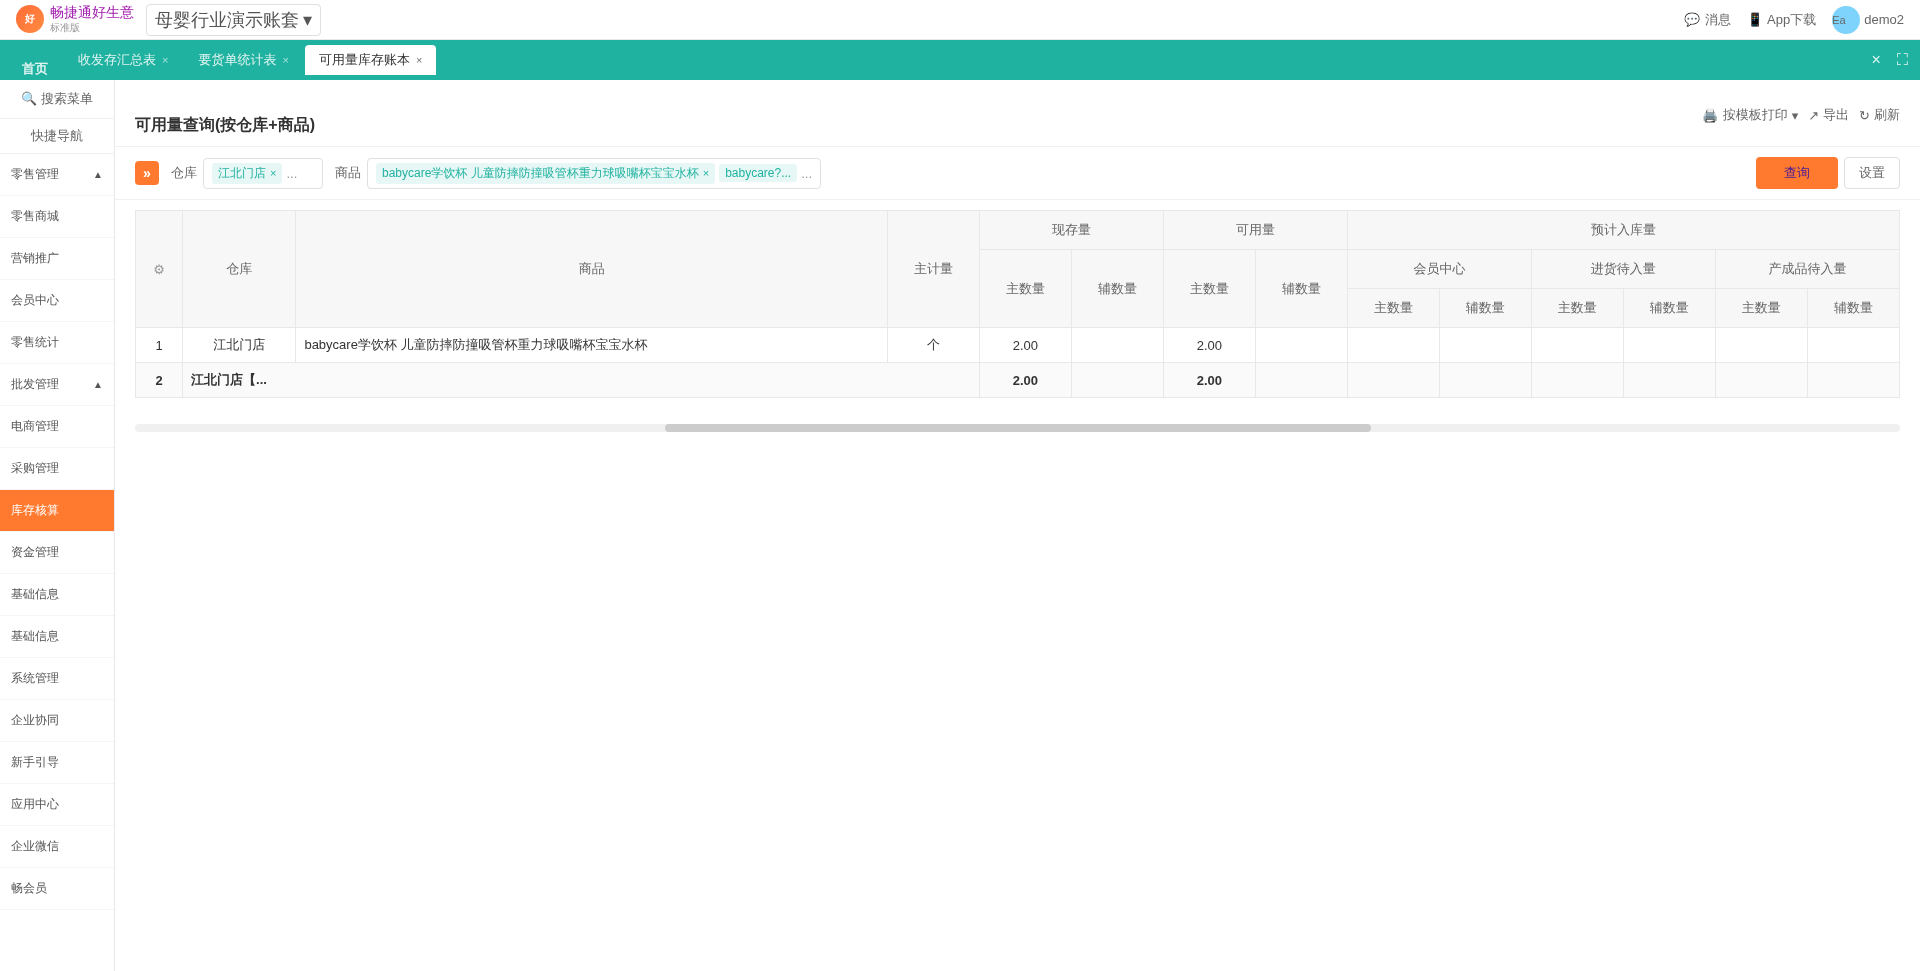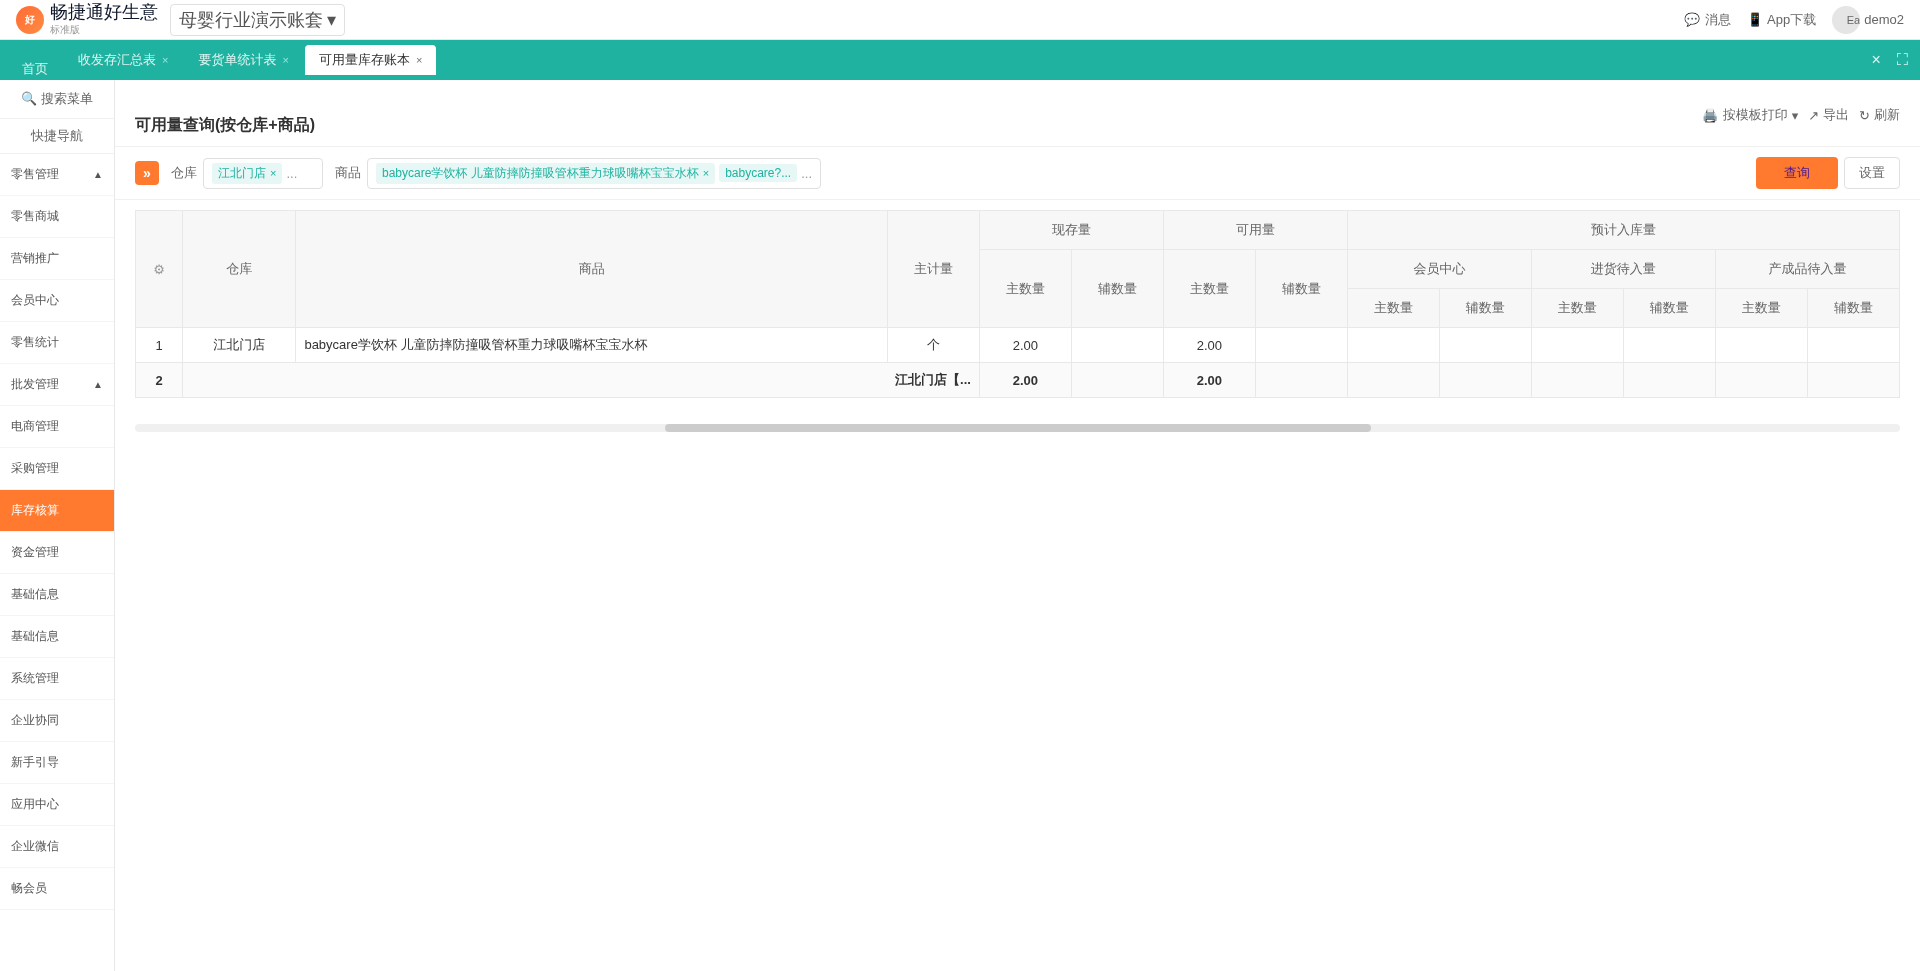--- a/index.html
+++ b/index.html
@@ -3,33 +3,33 @@
   <meta charset="utf-8">
   <style>
     * { box-sizing: border-box; margin: 0; padding: 0; }
     body { font-family: "Microsoft YaHei", "PingFang SC", Arial, sans-serif; font-size: 13px; background: #f5f5f5; display: flex; flex-direction: column; height: 100vh; overflow: hidden; }
 
     
     .top-bar { background: #fff; height: 40px; display: flex; align-items: center; justify-content: space-between; padding: 0 16px; border-bottom: 1px solid #e8e8e8; flex-shrink: 0; }
     .top-bar-left { display: flex; align-items: center; gap: 12px; }
     .logo-area { display: flex; align-items: center; gap: 6px; }
     .logo-icon { width: 28px; height: 28px; background: linear-gradient(135deg, #ff6b35, #ff8c42); border-radius: 50%; display: flex; align-items: center; justify-content: center; color: white; font-size: 10px; font-weight: bold; }
-    .logo-text { font-size: 18px; color: #0f172a; line-height: 1.2; }
+    .logo-text { font-size: 14px; color: #a21caf; line-height: 1.2; }
     .logo-sub { font-size: 10px; color: #999; }
     .industry-selector { display: flex; align-items: center; gap: 4px; border: 1px solid #e0e0e0; border-radius: 4px; padding: 3px 8px; cursor: pointer; color: #555; font-size: 18px; min-width: 120px; justify-content: space-between; }
     .top-bar-right { display: flex; align-items: center; gap: 16px; color: #666; font-size: 13px; }
     .top-bar-right-item { display: flex; align-items: center; gap: 4px; cursor: pointer; }
-    .avatar { width: 28px; height: 28px; background: #e5e5e5; border-radius: 50%; overflow: hidden; display: flex; align-items: center; justify-content: flex-end; font-size: 11px; color: #666; }
+    .avatar { width: 28px; height: 28px; background: #7dd3fc; border-radius: 50%; overflow: hidden; display: flex; align-items: center; justify-content: flex-start; font-size: 11px; color: #666; }
 
     
     .nav-tabs { background: #20b2a0; height: 40px; display: flex; align-items: center; padding: 0 8px; flex-shrink: 0; gap: 2px; }
     .nav-tab { padding: 6px 14px; color: rgba(255,255,255,0.85); font-size: 13px; cursor: pointer; border-radius: 4px 4px 0 0; display: flex; align-items: center; gap: 6px; white-space: nowrap; }
     .nav-tab.active { background: #fff; color: #333; }
     .nav-tab .close-btn { font-size: 11px; color: inherit; opacity: 0.7; cursor: pointer; }
-    .nav-tab.home { font-weight: normal; margin-top: 17px; }
+    .nav-tab.home { font-weight: bold; margin-top: 17px; }
     .nav-tabs-right { margin-left: auto; display: flex; align-items: center; gap: 8px; }
     .nav-icon-btn { color: rgba(255,255,255,0.85); cursor: pointer; font-size: 16px; padding: 4px; }
 
     
     .main-layout { display: flex; flex: 1; overflow: hidden; }
 
     
     .sidebar { width: 115px; background: #fff; border-right: 1px solid #e8e8e8; display: flex; flex-direction: column; overflow-y: auto; flex-shrink: 0; }
     .sidebar-search { padding: 10px 8px; color: #666; font-size: 13px; cursor: pointer; text-align: center; border-bottom: 1px solid #f0f0f0; }
     .sidebar-nav { padding: 8px 0; color: #666; font-size: 13px; cursor: pointer; text-align: center; border-bottom: 1px solid #f0f0f0; }
@@ -297,21 +297,21 @@
               <td></td>
               <td></td>
               <td></td>
               <td></td>
               <td></td>
               <td></td>
               <td></td>
             </tr>
             <tr class="group-header">
               <td>2</td>
-              <td colspan="3" style="text-align:right; padding-left:8px;">江北门店【...</td>
+              <td colspan="3" style="text-align:left; padding-left:8px;">江北门店【...</td>
               <td><strong>2.00</strong></td>
               <td></td>
               <td><strong>2.00</strong></td>
               <td></td>
               <td></td>
               <td></td>
               <td></td>
               <td></td>
               <td></td>
               <td></td>

